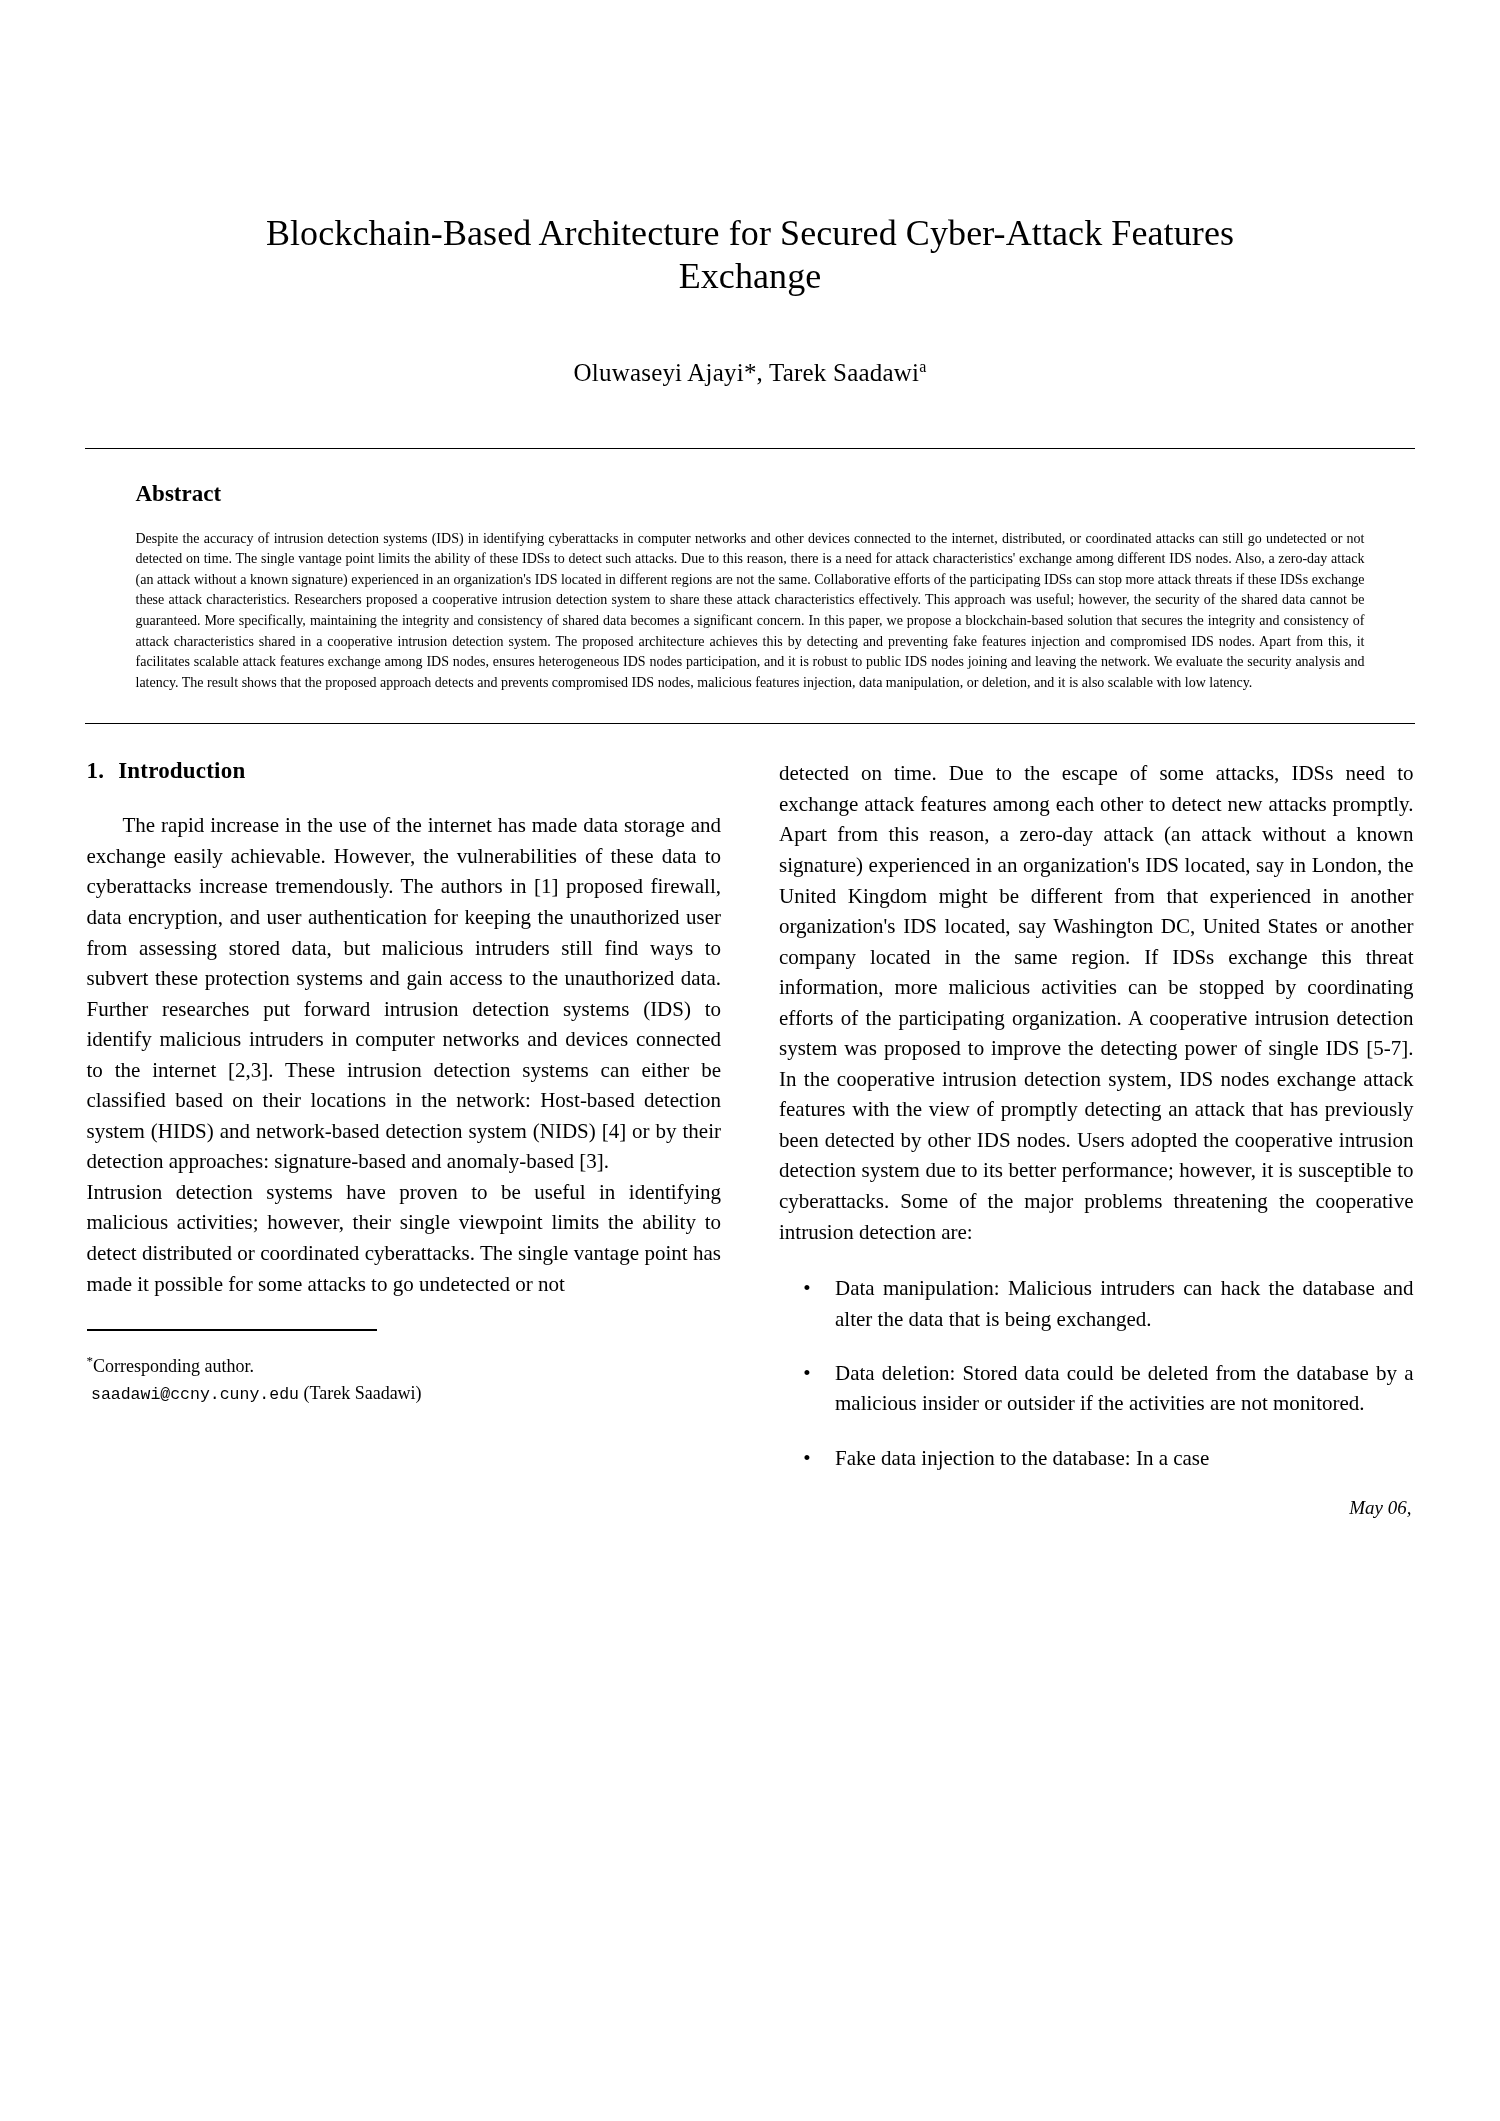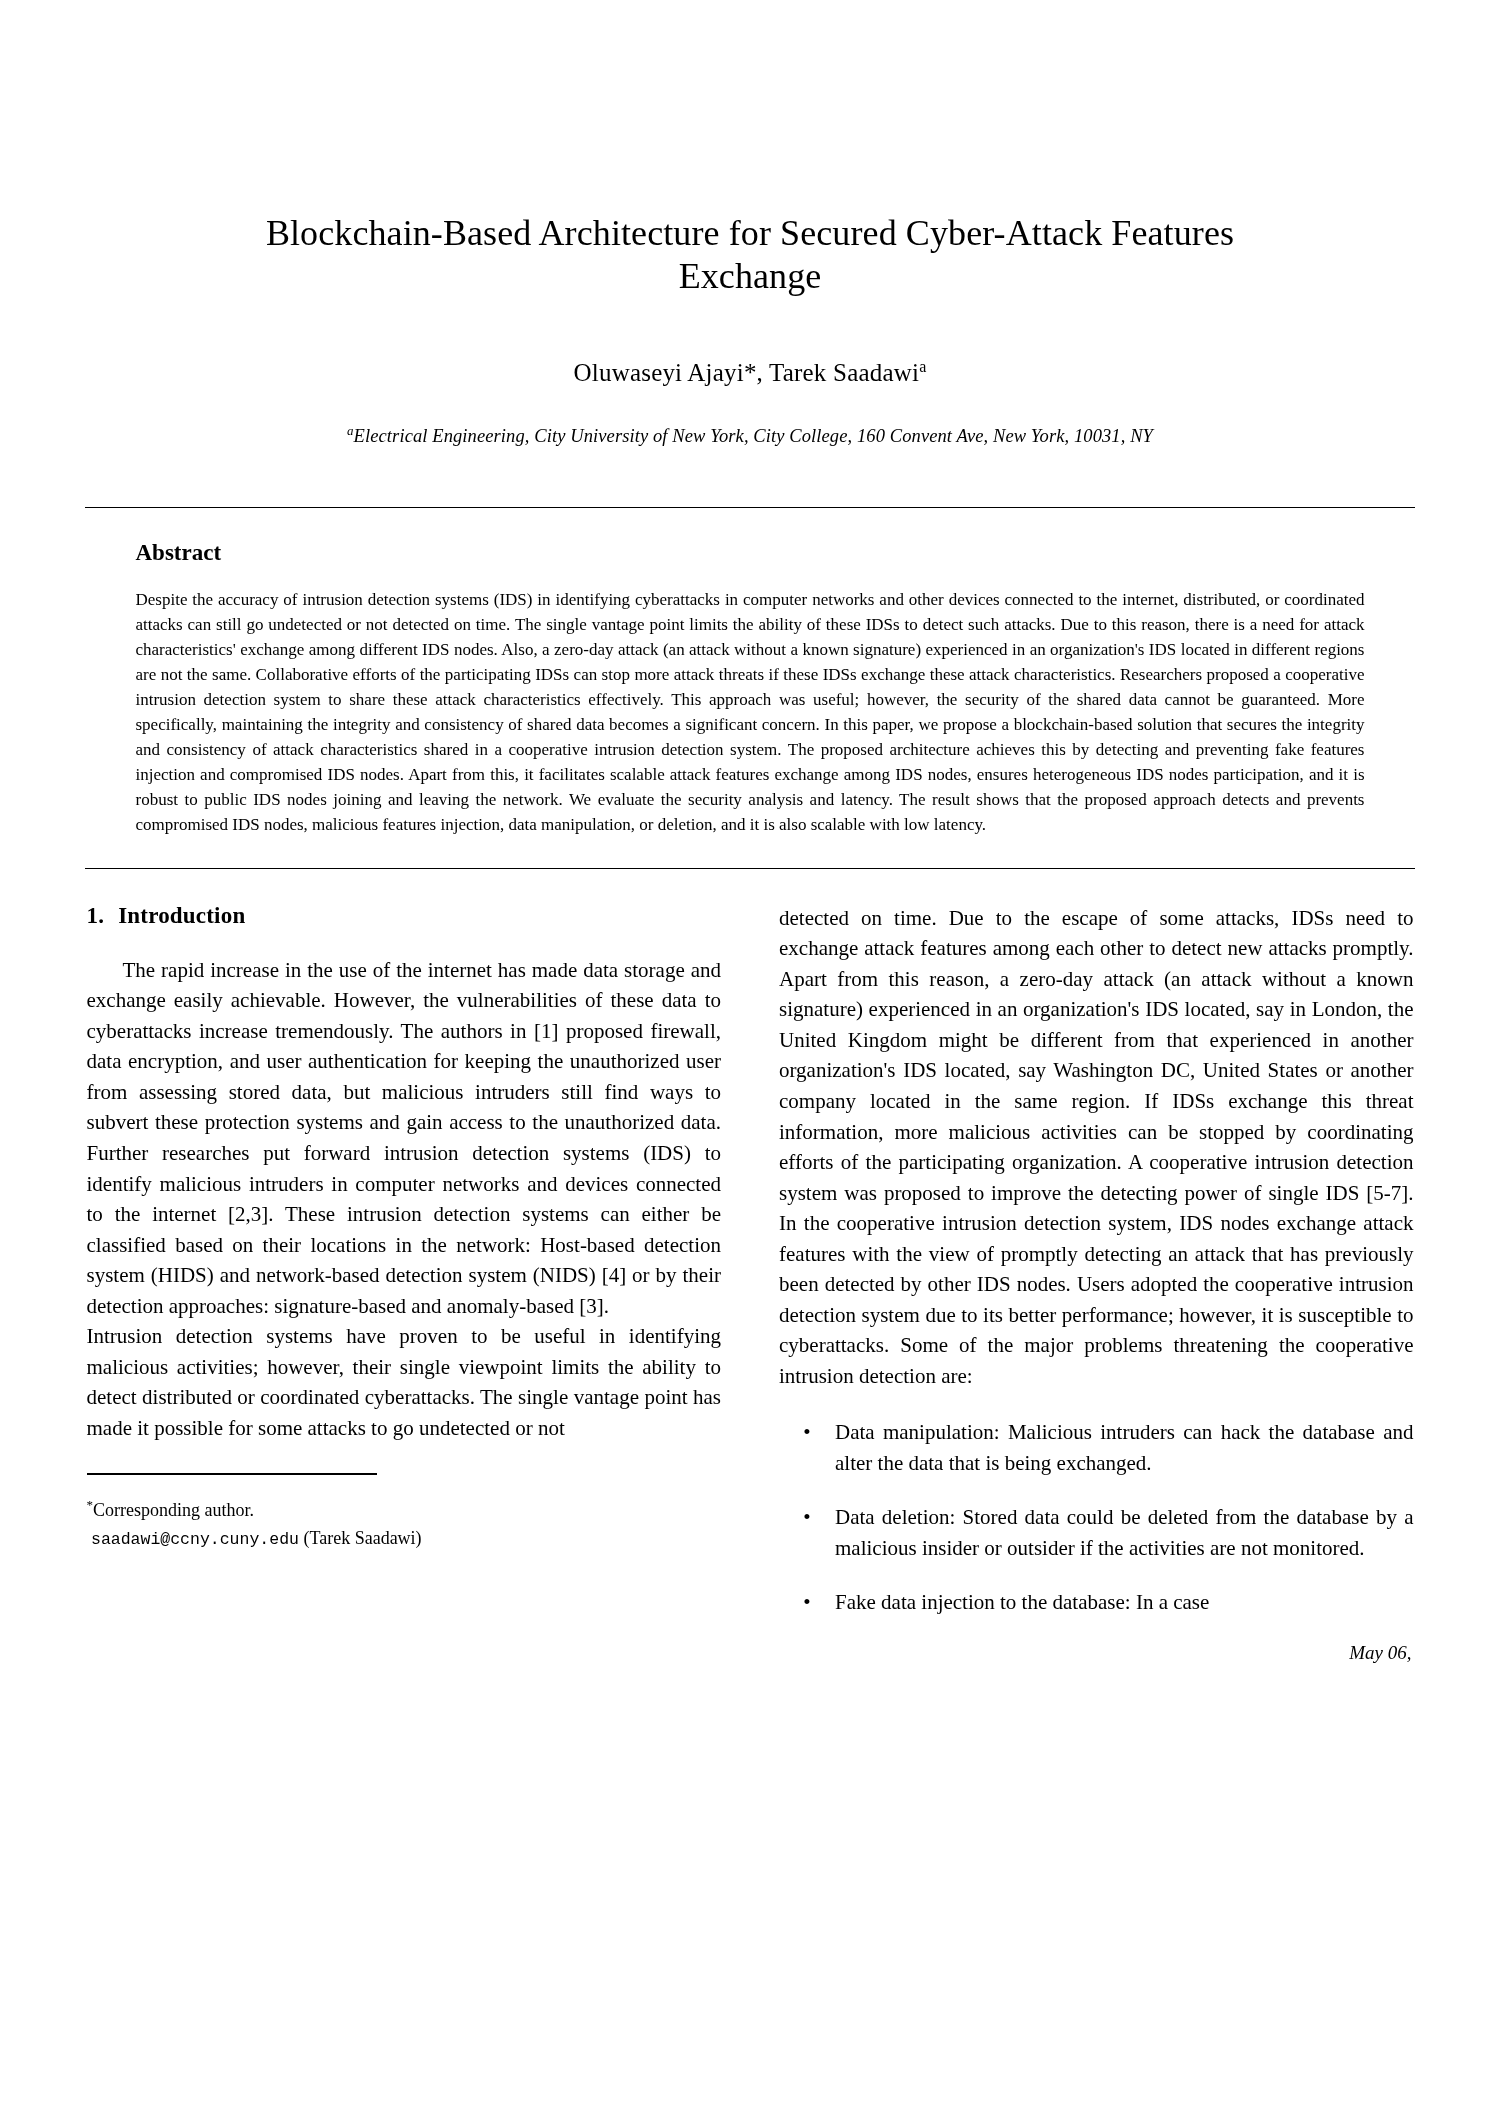--- a/index.html
+++ b/index.html
@@ -68,21 +68,21 @@
   .abstract-wrap {
     padding: 0 85px;
   }
   .abstract-head {
     font-size: 23px;
     font-weight: bold;
     margin-top: 32px;
     margin-bottom: 22px;
   }
   .abstract-body {
-    font-size: 17px;
+    font-size: 14px;
     line-height: 1.47;
     text-align: justify;
     text-justify: inter-word;
     margin: 0;
   }
   .keywords {
     font-size: 21.5px;
     margin-top: 28px;
     line-height: 1.45;
   }
@@ -183,23 +183,20 @@
 </style>
 </head>
 <body>
 
 <div class="page">
 
   <div class="title-block">
     <h1 class="paper-title">Blockchain-Based Architecture for Secured Cyber-Attack Features Exchange</h1>
     <div class="authors">
       <span>Oluwaseyi Ajayi*,  Tarek Saadawi</span><span class="sup">a</span>
-    </div>
-    <div class="affiliation">
-      <span class="sup">a</span><span>Electrical Engineering, City University of New York, City College, 160 Convent Ave, New York, 10031, NY</span>
     </div>
   </div>
 
   <div class="rule rule-top"></div>
 
   <div class="abstract-wrap">
     <div class="abstract-head">Abstract</div>
     <p class="abstract-body">Despite the accuracy of intrusion detection systems (IDS) in identifying cyberattacks in computer networks and other devices connected to the internet, distributed, or coordinated attacks can still go undetected or not detected on time. The single vantage point limits the ability of these IDSs to detect such attacks.  Due to this reason,  there is a need for attack characteristics' exchange among different IDS nodes. Also, a zero-day attack (an attack without a known signature) experienced in an organization's IDS located in different regions are not the same.  Collaborative efforts of the participating IDSs can stop more attack threats if these IDSs exchange these attack characteristics. Researchers proposed a cooperative intrusion detection system to share these attack characteristics effectively.  This approach was useful; however, the security of the shared data cannot be guaranteed. More specifically, maintaining the integrity and consistency of shared data becomes a significant concern.  In this paper, we propose a blockchain-based solution that secures the integrity and consistency of attack characteristics shared in a cooperative intrusion detection system.  The proposed architecture achieves this by detecting and preventing fake features injection and compromised IDS nodes. Apart from this, it facilitates scalable attack features exchange among IDS nodes, ensures heterogeneous IDS nodes participation, and it is robust to public IDS nodes joining and leaving the network. We evaluate the security analysis and latency. The result shows that the proposed approach detects and prevents compromised IDS nodes, malicious features injection, data manipulation, or deletion, and it is also scalable with low latency.</p>
   </div>
 

